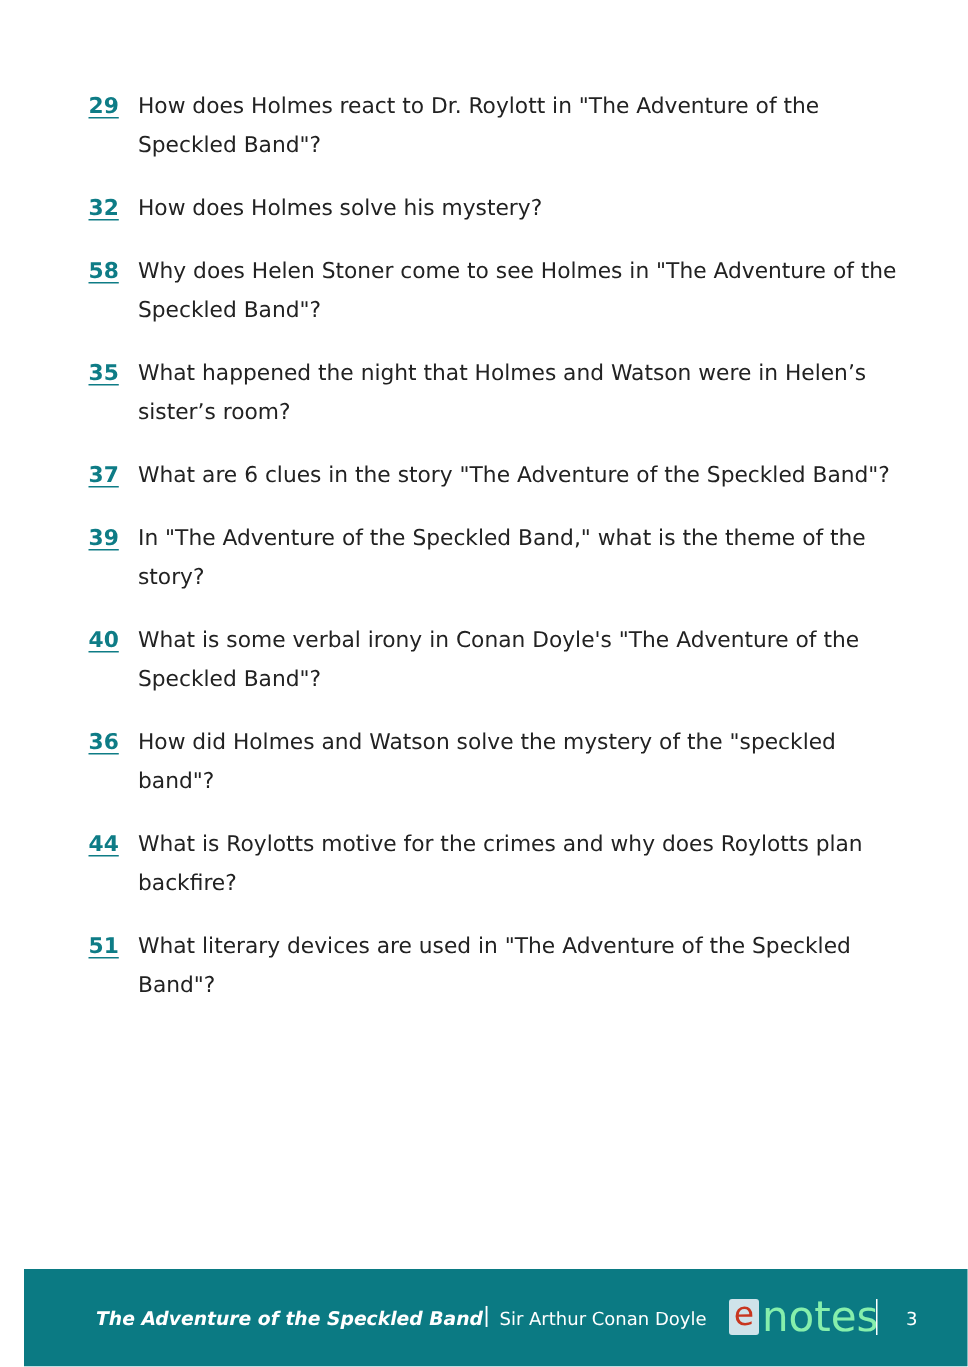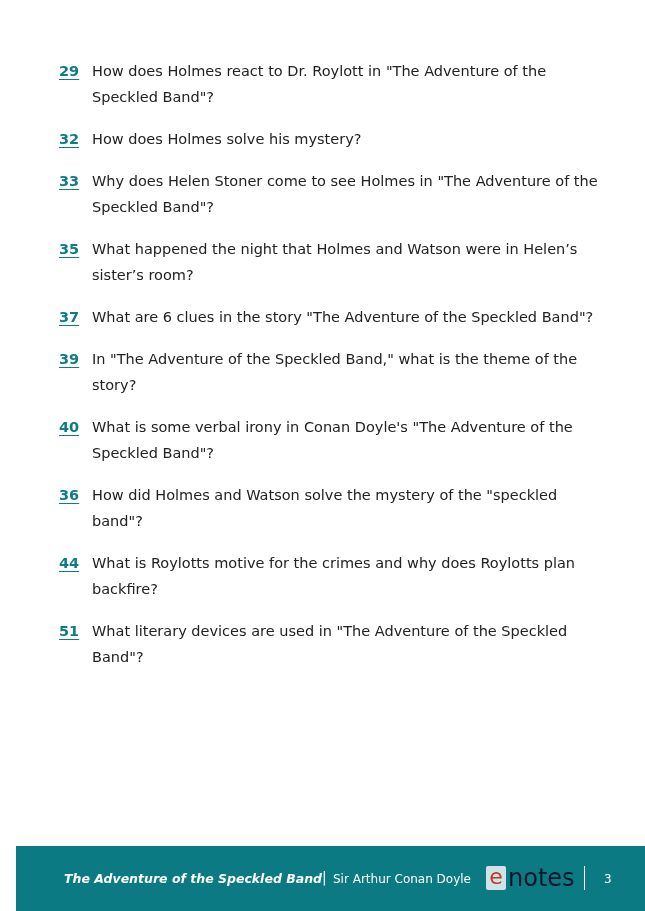--- a/index.html
+++ b/index.html
@@ -11,38 +11,38 @@
          color:#0e7c86; text-decoration:underline; text-underline-offset:3px; cursor:pointer; }
   .q { font-size:14.5px; line-height:26px; color:#222; width:515px; }
   .footer { position:absolute; left:16px; top:846px; width:645px; height:65px; background:#0b7a83;
             color:#fff; display:flex; align-items:center; }
   .f-title { position:absolute; left:48px; top:25px; font-size:12.5px; font-weight:bold; font-style:italic; }
   .f-sep1 { position:absolute; left:306px; top:23px; font-size:14px; }
   .f-author { position:absolute; left:317px; top:26px; font-size:12px; }
   .logo { position:absolute; left:470px; top:20px; display:flex; align-items:center; }
   .logo-e { background:#cfe3ea; color:#c8361f; font-size:22px; line-height:22px; width:20px; height:24px;
             text-align:center; border-radius:2px; }
-  .logo-notes { font-size:24px; color:#0f172a; margin-left:2px; line-height:24px; }
+  .logo-notes { font-size:28px; color:#86efac; margin-left:2px; line-height:24px; }
   .f-sep2 { position:absolute; left:568px; top:20px; width:1px; height:24px; background:#fff; }
   .f-page { position:absolute; left:588px; top:26px; font-size:12px; }
 </style>
 </head>
 <body>
 
 <div class="list">
   <div class="item">
       <span class="num">29</span>
       <span class="q">How does Holmes react to Dr. Roylott in "The Adventure of the Speckled Band"?</span>
     </div>
   <div class="item">
       <span class="num">32</span>
       <span class="q">How does Holmes solve his mystery?</span>
     </div>
   <div class="item">
-      <span class="num">33</span>
+      <span class="num">58</span>
       <span class="q">Why does Helen Stoner come to see Holmes in "The Adventure of the Speckled Band"?</span>
     </div>
   <div class="item">
       <span class="num">35</span>
       <span class="q">What happened the night that Holmes and Watson were in Helen’s sister’s room?</span>
     </div>
   <div class="item">
       <span class="num">37</span>
       <span class="q">What are 6 clues in the story "The Adventure of the Speckled Band"?</span>
     </div>

